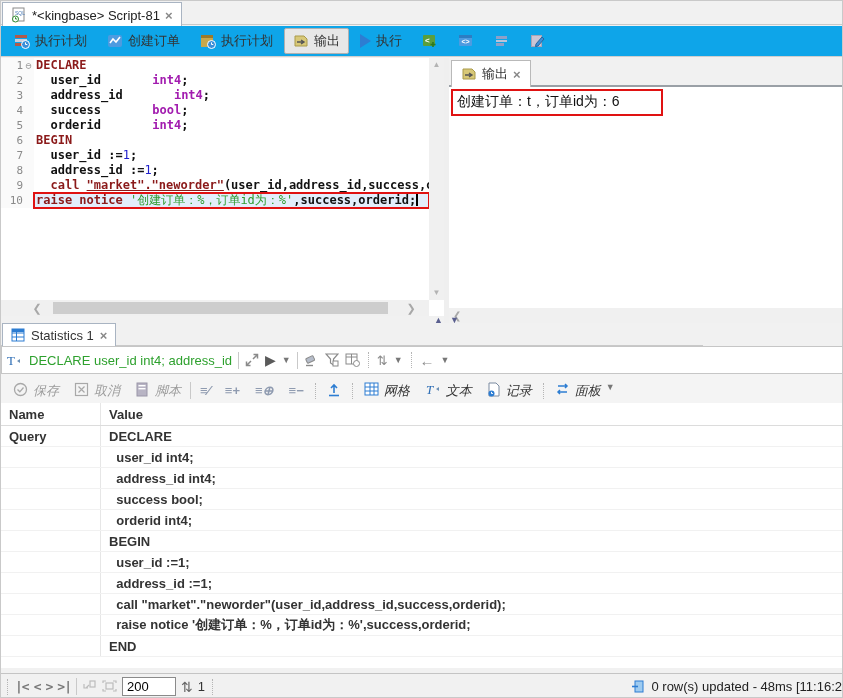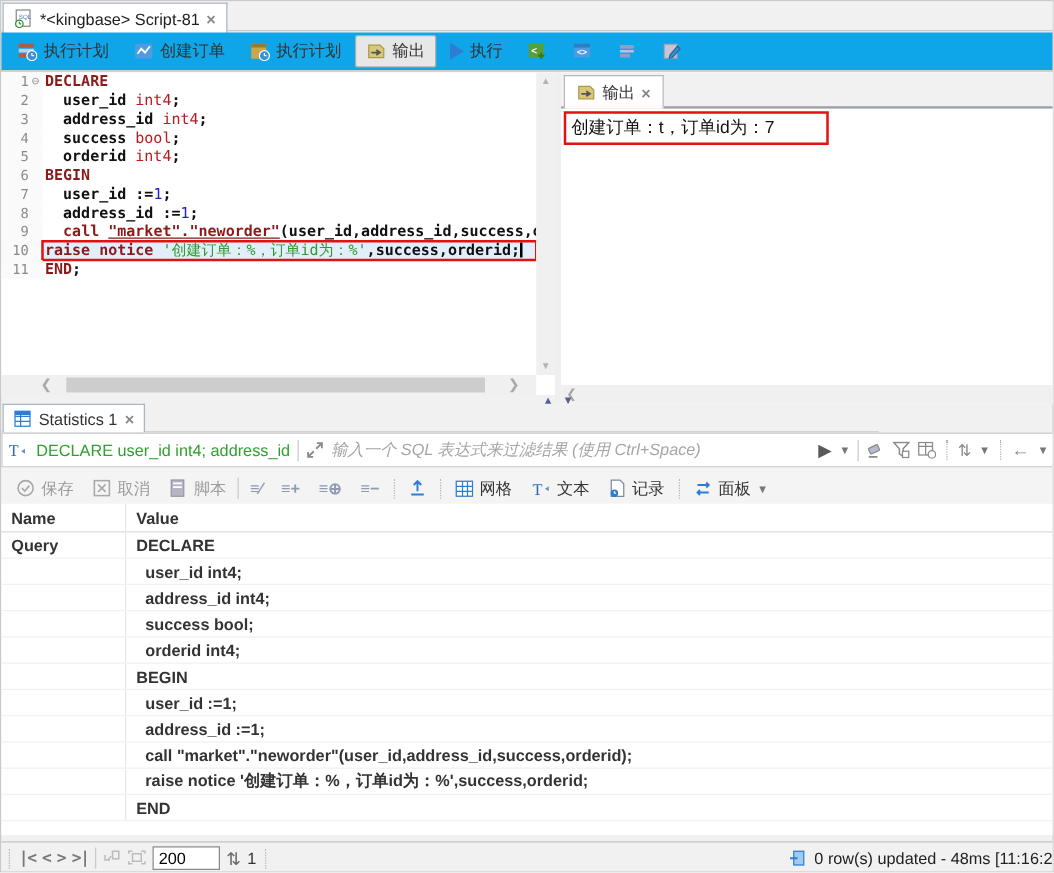--- a/index.html
+++ b/index.html
@@ -30,21 +30,21 @@
   .editor { position:absolute; left:0; top:57px; width:443px; height:258px; background:#fff; }
   .code-wrap { position:absolute; left:0; top:0; width:428px; height:242px; overflow:hidden;
                font-family:"DejaVu Sans Mono", monospace; font-size:12px; line-height:15px; }
   .cl { display:flex; height:15px; white-space:pre; }
   .cl.cur { background:#e3eefb; }
   .g { width:22px; flex:none; text-align:right; color:#8a8a8a; background:#fafafa; font-size:11px; }
   .fold { width:11px; flex:none; color:#9a9a9a; background:#fafafa; font-size:10px; text-align:center; }
   .c { flex:1; padding-left:2px; }
   .c.boxed { outline:2px solid #e01212; outline-offset:-1px; }
   .tk-k { color:#8b1a1a; font-weight:bold; }
-  .tk-t { color:#b91c1c; font-weight:normal; }
+  .tk-t { color:#a21caf; font-weight:bold;margin-left:44px; }
   .tk-n { color:#2020cc; }
   .tk-s { color:#2e9b2e; }
   .tk-q { color:#8b1a1a; font-weight:bold; text-decoration:underline; }
   .tk-p { color:#111;font-weight:bold; }
   .caret { display:inline-block; width:2px; height:12px; background:#000; vertical-align:-2px; }
   .vscroll { position:absolute; right:0; top:0; width:15px; height:242px; background:#f0f0f0; }
   .vscroll .a { position:absolute; left:0; width:15px; height:14px; color:#b3b3b3; font-size:8px;
                 text-align:center; line-height:14px; }
   .hscroll { position:absolute; left:0; top:242px; width:428px; height:16px; background:#f0f0f0; }
   .hscroll .a { position:absolute; top:0; width:16px; height:16px; color:#a8a8a8; font-size:11px;
@@ -77,21 +77,21 @@
   .filter-expr { color:#2ea12e; font-size:13px; white-space:nowrap; }
   .vsep { width:1px; height:17px; background:#c9c9c9; flex:none; }
   .dotsep { width:1px; height:16px; border-left:1px dotted #b5b5b5; flex:none; margin:0 2px; }
   .filter-ph { color:#a5a5a5; font-style:italic; font-size:13px; flex:1; white-space:nowrap; overflow:hidden; }
   .fic { color:#8b8b8b; font-size:13px; cursor:pointer; flex:none; }
   .dd { color:#777; font-size:9px; cursor:pointer; flex:none; }
 
   
   .toolbar2 { position:absolute; left:0; top:373px; width:843px; height:34px; background:#f4f4f4;
               border-bottom:1px solid #cfcfcf; display:flex; align-items:center; padding-left:6px; gap:3px; }
-  .t2btn { display:flex; align-items:center; gap:5px; padding:3px 6px; cursor:pointer; white-space:nowrap; }
+  .t2btn { display:flex; align-items:flex-start; gap:5px; padding:3px 6px; cursor:pointer; white-space:nowrap;font-style:italic; }
   .t2btn.off { color:#9c9c9c; }
   .gic { color:#8f9bb0; font-size:13px; font-weight:bold; }
 
   
   .stable { position:absolute; left:0; top:402px; width:843px; height:265px; background:#fff; overflow:hidden;font-weight:bold; }
   .srow { display:flex; height:21px; align-items:center; border-bottom:1px solid #f1f1f1; font-size:13px; }
   .srow.head { height:23px; border-bottom:1px solid #dcdcdc; color:#333; }
   .sc-name { width:100px; flex:none; padding-left:8px; border-right:1px solid #e6e6e6; height:100%;
              display:flex; align-items:center; white-space:pre; overflow:hidden; }
   .sc-val { flex:1; padding-left:8px; height:100%; display:flex; align-items:center; white-space:pre; overflow:hidden;text-align:right; }
@@ -219,21 +219,20 @@
         <div class="cl"><span class="g">1</span><span class="fold">⊖</span><span class="c"><span class="tk-k">DECLARE</span></span></div>
         <div class="cl"><span class="g">2</span><span class="fold"></span><span class="c"><span class="tk-p">  user_id </span><span class="tk-t">int4</span><span class="tk-p">;</span></span></div>
         <div class="cl"><span class="g">3</span><span class="fold"></span><span class="c"><span class="tk-p">  address_id </span><span class="tk-t">int4</span><span class="tk-p">;</span></span></div>
         <div class="cl"><span class="g">4</span><span class="fold"></span><span class="c"><span class="tk-p">  success </span><span class="tk-t">bool</span><span class="tk-p">;</span></span></div>
         <div class="cl"><span class="g">5</span><span class="fold"></span><span class="c"><span class="tk-p">  orderid </span><span class="tk-t">int4</span><span class="tk-p">;</span></span></div>
         <div class="cl"><span class="g">6</span><span class="fold"></span><span class="c"><span class="tk-k">BEGIN</span></span></div>
         <div class="cl"><span class="g">7</span><span class="fold"></span><span class="c"><span class="tk-p">  user_id :=</span><span class="tk-n">1</span><span class="tk-p">;</span></span></div>
         <div class="cl"><span class="g">8</span><span class="fold"></span><span class="c"><span class="tk-p">  address_id :=</span><span class="tk-n">1</span><span class="tk-p">;</span></span></div>
         <div class="cl"><span class="g">9</span><span class="fold"></span><span class="c"><span class="tk-p">  </span><span class="tk-k">call</span><span class="tk-p"> </span><span class="tk-q">"market"."neworder"</span><span class="tk-p">(user_id,address_id,success,orderid);</span></span></div>
         <div class="cl cur"><span class="g">10</span><span class="fold"></span><span class="c boxed"><span class="tk-k">raise notice</span><span class="tk-p"> </span><span class="tk-s">'创建订单：%，订单id为：%'</span><span class="tk-p">,success,orderid;</span><span class="caret"></span></span></div>
-        <div class="cl"><span class="g">11</span><span class="fold"></span><span class="c"><span class="tk-k">END</span><span class="tk-p">;</span></span></div>
       </div>
     <div class="vscroll">
       <span class="a" style="top:0;">▲</span>
       <span class="a" style="bottom:0; top:auto;">▼</span>
     </div>
     <div class="hscroll">
       <span class="a" style="left:28px;">❮</span>
       <span class="a" style="right:10px;">❯</span>
       <span class="hthumb"></span>
     </div>
@@ -248,21 +247,21 @@
           <svg width="16" height="16" viewBox="0 0 16 16">
               <path d="M2 3 h9 l3 3 v7 h-12 z" fill="#d8c878" stroke="#a99a4a"></path>
               <path d="M4 9 h6 M8 7 l3 2 -3 2" fill="none" stroke="#555" stroke-width="1.4"></path>
             </svg>
         </span>
         <span>输出</span>
         <span class="tab-close">×</span>
       </div>
     </div>
     <div class="out-body">
-      <div class="out-msgbox">创建订单：t，订单id为：7</div>
+      <div class="out-msgbox">创建订单：t，订单id为：6</div>
     </div>
     <div class="out-bottom">
       <span class="a">❮</span>
     </div>
   </div>
 
   <div class="sash-arrows">▲▼</div>
 
   <div class="stats-tabbar">
     <div class="stab">
@@ -287,21 +286,20 @@
           <path d="M11 8 l3 -2 v4 z" fill="#6a8fb5"></path>
         </svg>
     </span>
     <span class="filter-expr">DECLARE user_id int4; address_id</span>
     <span class="vsep"></span>
     <span>
       <svg width="14" height="14" viewBox="0 0 14 14" stroke="#8a8a8a" stroke-width="1.5" fill="none">
           <path d="M8.5 1.5 h4 v4 M12.5 1.5 L8 6 M5.5 12.5 h-4 v-4 M1.5 12.5 L6 8"></path>
         </svg>
     </span>
-    <span class="filter-ph">输入一个 SQL 表达式来过滤结果 (使用 Ctrl+Space)</span>
     <span class="fic" style="color:#5a5a5a; font-size:14px;">▶</span>
     <span class="dd">▼</span>
     <span class="vsep"></span>
     <span>
       <svg width="15" height="14" viewBox="0 0 15 14">
           <rect x="2" y="4" width="8" height="5" rx="1" transform="rotate(-25 6 6)" fill="#b5bcc9" stroke="#8a8a8a"></rect>
           <line x1="2" y1="12.5" x2="9" y2="12.5" stroke="#8a8a8a" stroke-width="1.4"></line>
         </svg>
     </span>
     <span>

